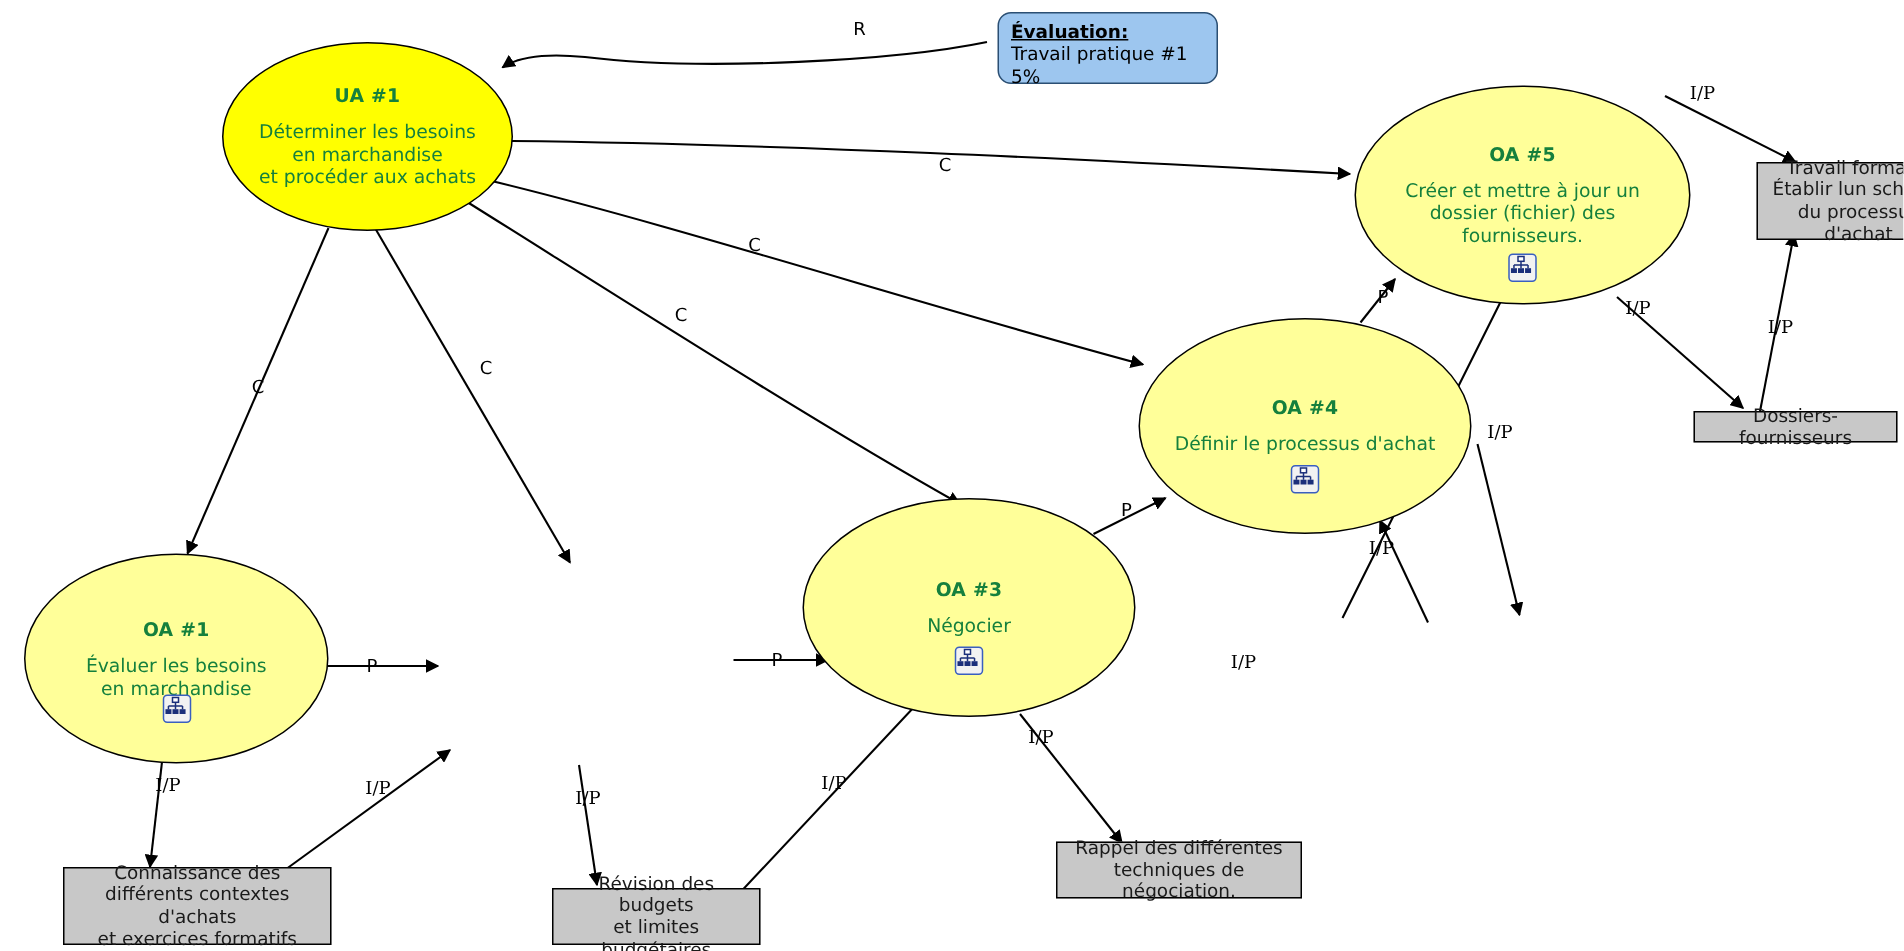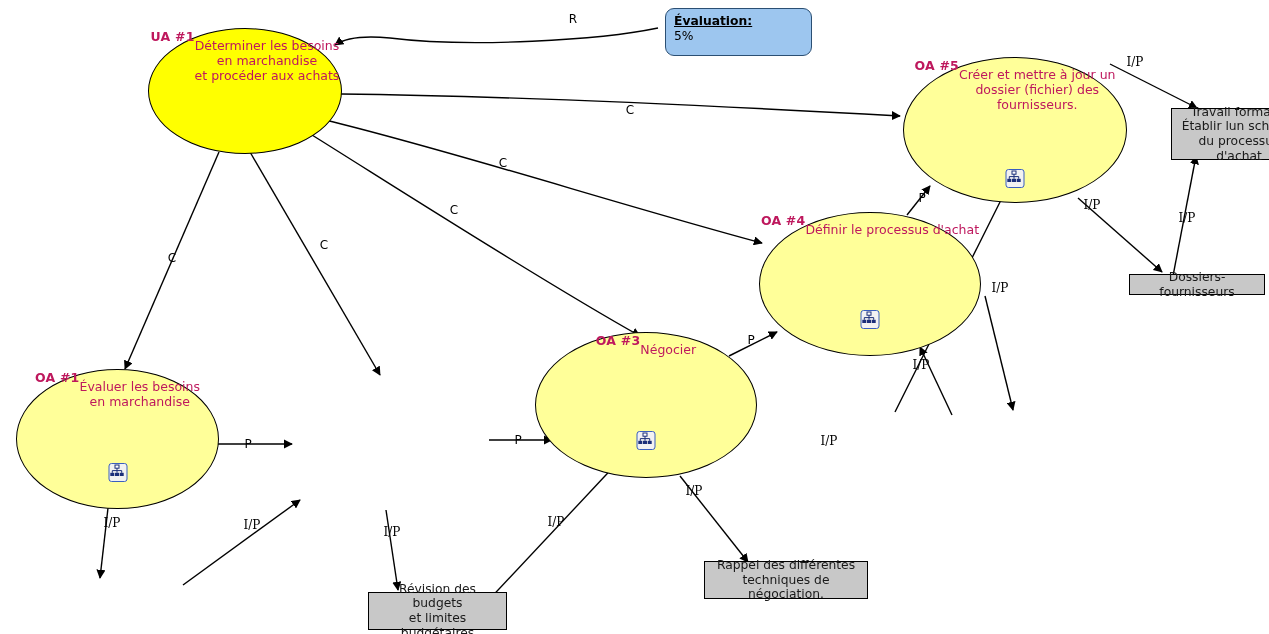--- a/index.html
+++ b/index.html
@@ -26,25 +26,25 @@
   }
   .node {
     position: absolute;
     box-sizing: border-box;
   }
   
   .ellipse {
     border: 1.6px solid #000000;
     border-radius: 50%;
     display: flex;
-    flex-direction: row;
-    align-items: flex-start;
+    flex-direction: column;
+    align-items: center;
     justify-content: center;
     text-align: center;
-    color: #be185d;
+    color: #15803d;
   }
   .ellipse.ua {
     background: #ffff00;
   }
   .ellipse.oa {
     background: #ffff99;
   }
   .node-title {
     font-weight: bold;
     font-size: 12.5px;
@@ -262,23 +262,27 @@
         <path d="M7.5 4.2 V6.6 M2.8 6.6 H12.2 M2.8 6.6 V8.8 M7.5 6.6 V8.8 M12.2 6.6 V8.8" stroke="#1b2f7a" stroke-width="1" fill="none"></path>
         <rect x="0.8" y="8.8" width="4" height="3.2" fill="#1b2f7a"></rect>
         <rect x="5.5" y="8.8" width="4" height="3.2" fill="#1b2f7a"></rect>
         <rect x="10.2" y="8.8" width="4" height="3.2" fill="#1b2f7a"></rect>
       </svg>
     </span>
   </div>
 
   <div class="node eval-box" style="left:665px; top:8px; width:147px; height:48px;">
     <div class="eval-title">Évaluation:</div>
+    <div>Travail pratique #1</div>
     <div>5%</div>
   </div>
 
+  <div class="node grey-box" style="left:3px; top:578px; width:179px; height:52px;">Connaissance des
+différents contextes d'achats
+et exercices formatifs</div>
 
   <div class="node grey-box" style="left:329px; top:592px; width:139px; height:38px;">Révision des budgets
 et limites budgétaires</div>
 
   <div class="node grey-box" style="left:665px; top:561px; width:164px; height:38px;">Rappel des différentes
 techniques de négociation.</div>
 
 
   <div class="node grey-box" style="left:1132px; top:108px; width:136px; height:52px;">Travail formatif:
 Établir lun schéma

